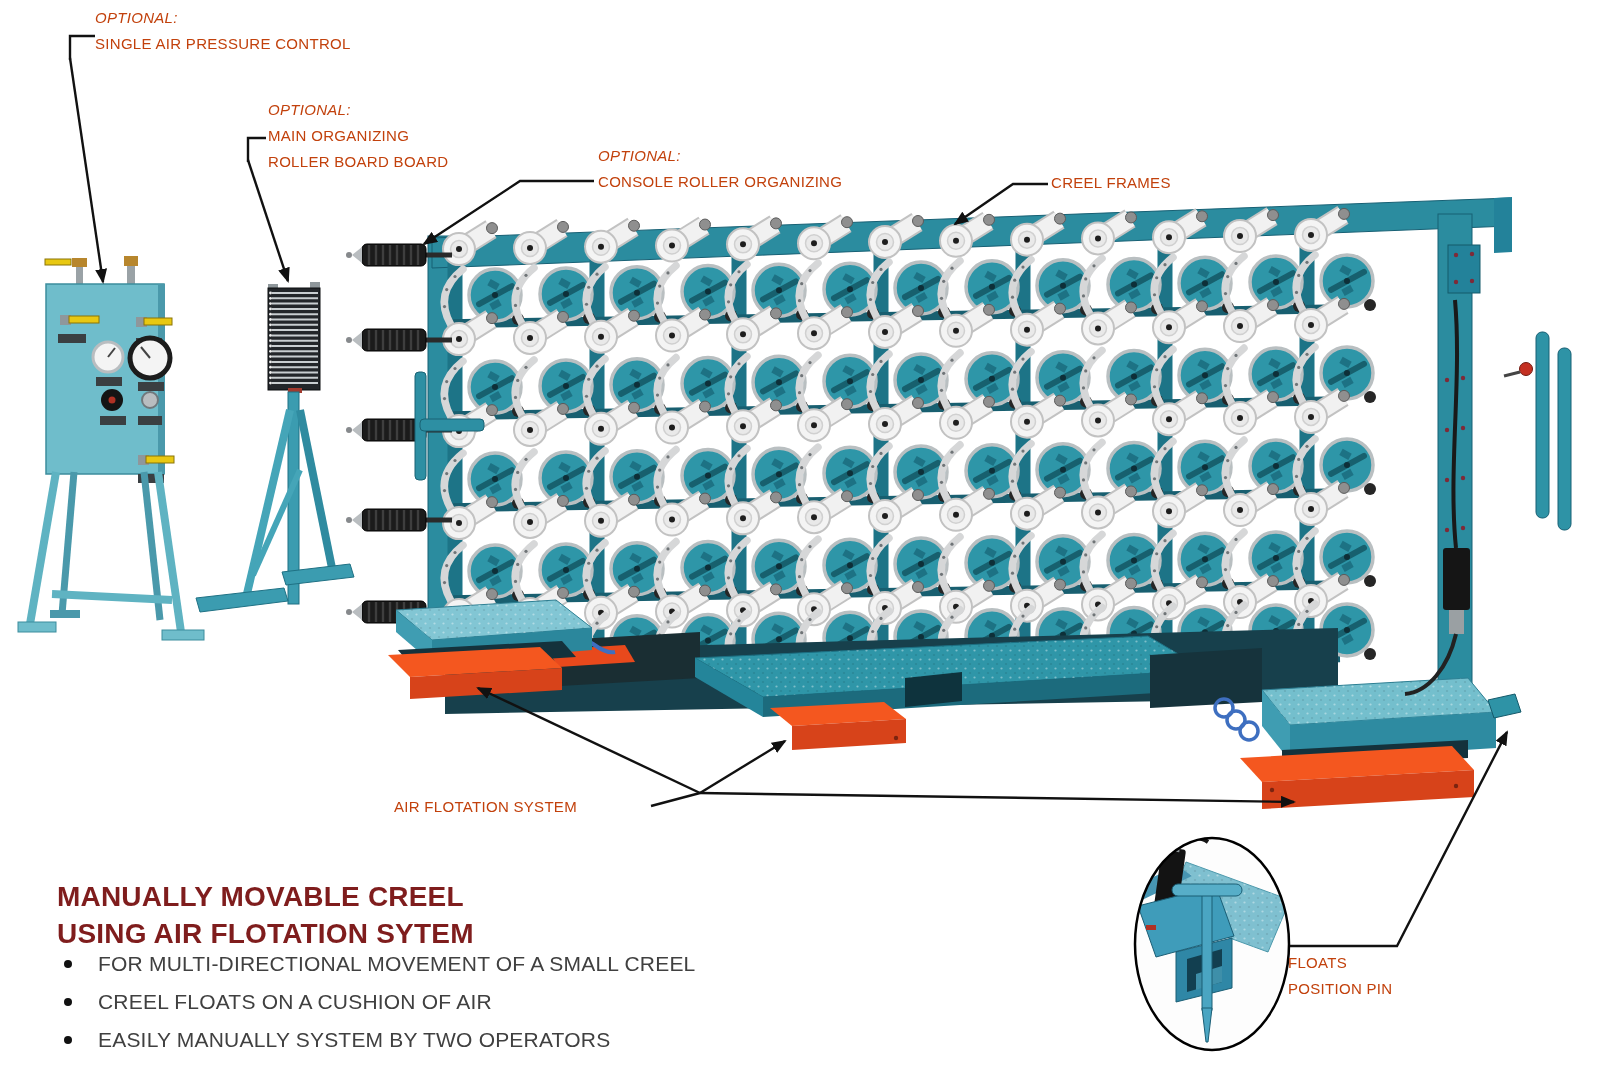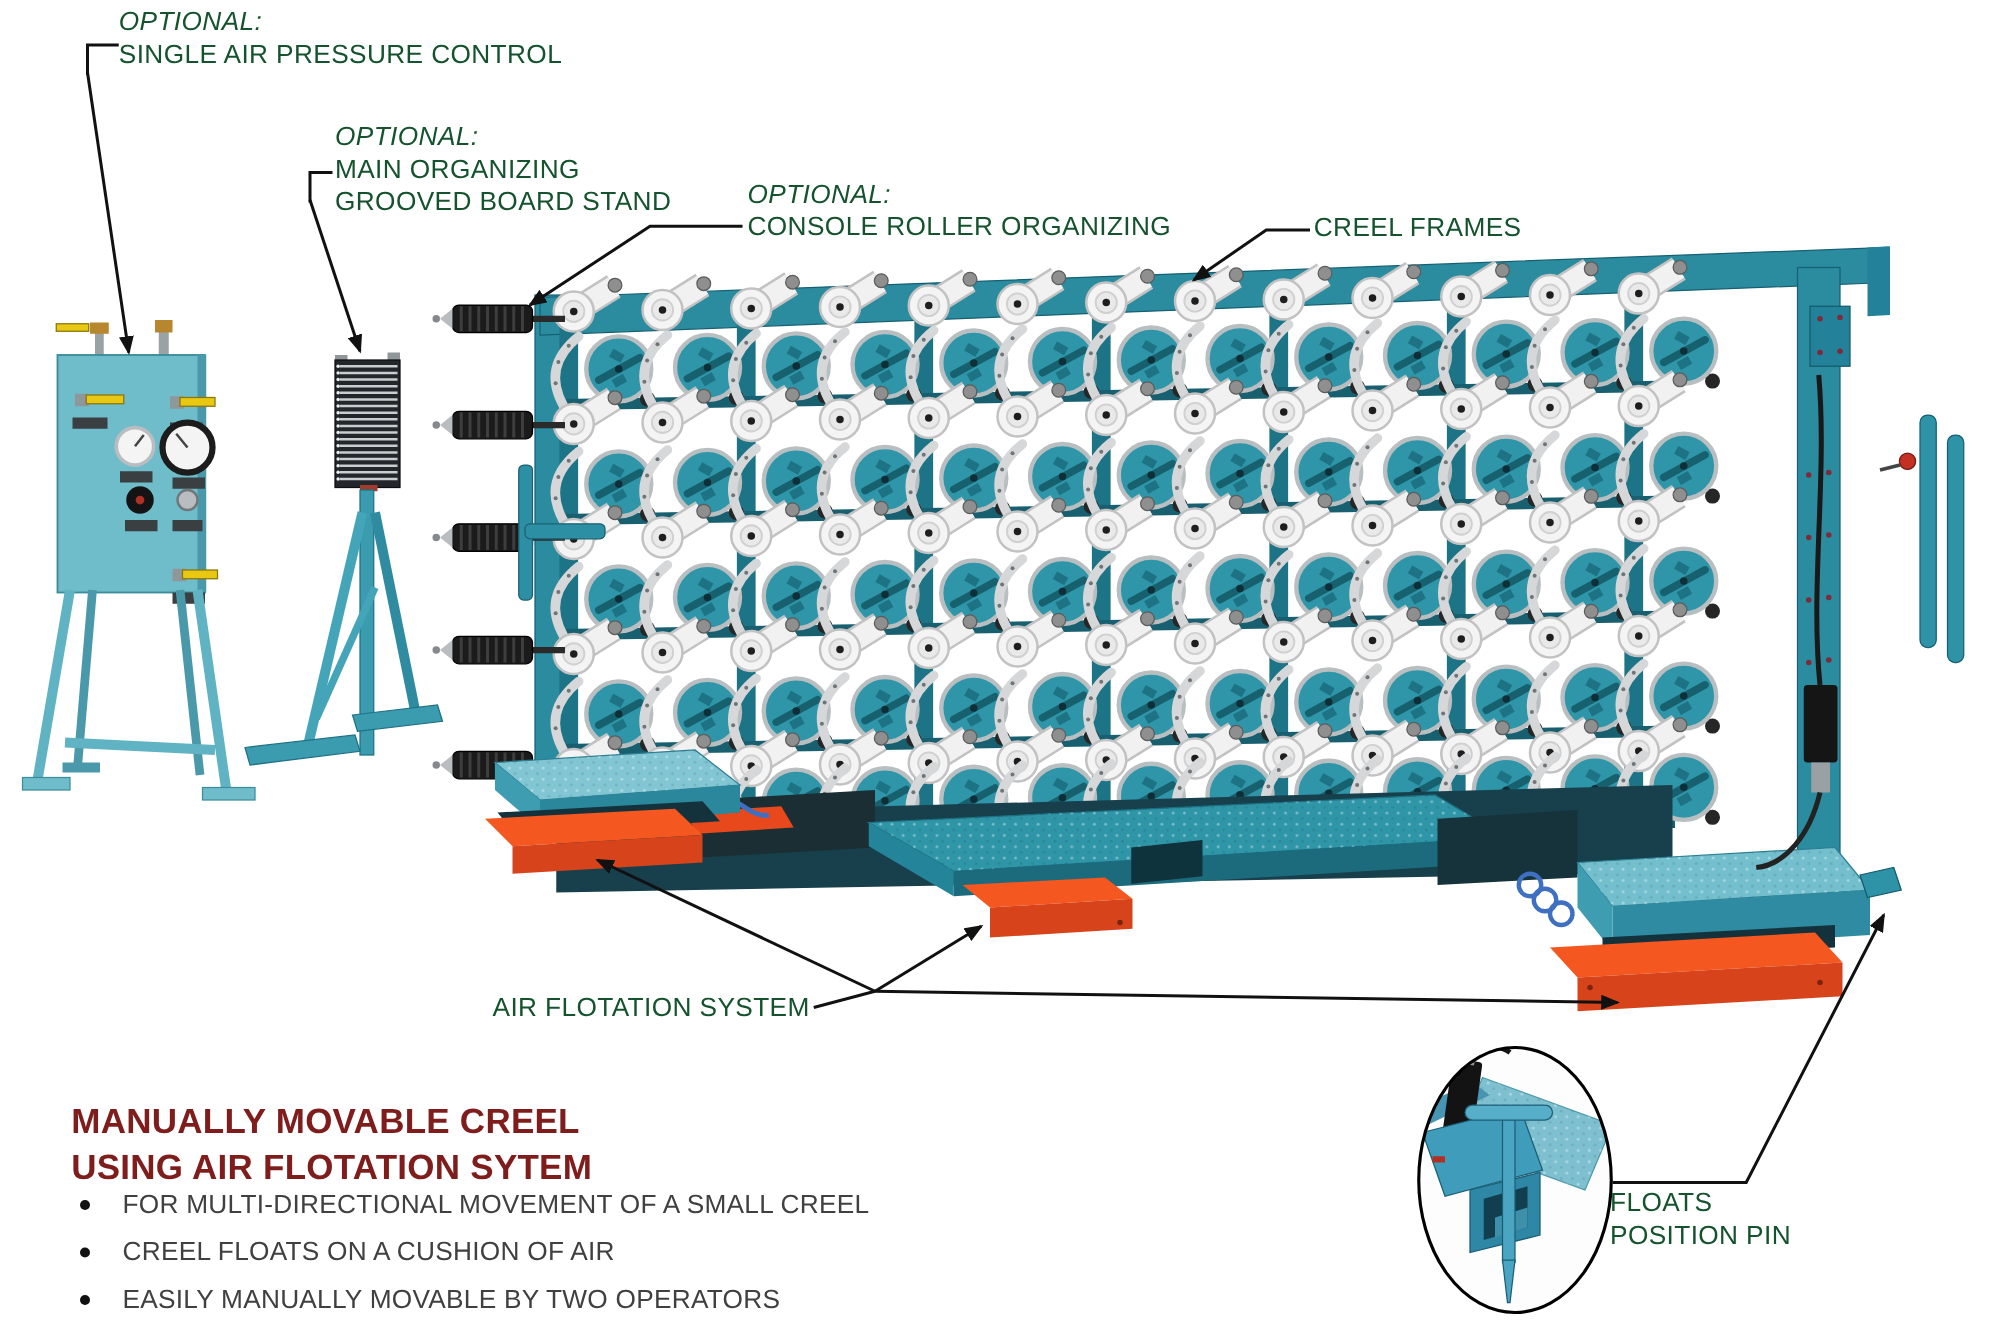--- a/index.html
+++ b/index.html
@@ -2,21 +2,21 @@
 <html><head>
 <meta charset="utf-8">
 <style>
   html,body{margin:0;padding:0}
   body{
     width:1600px;height:1066px;position:relative;overflow:hidden;
     background:#ffffff;color:#111;
     font-family:"Liberation Sans", sans-serif;
   }
   svg{position:absolute;left:0;top:0}
-  .callout{position:absolute;font-size:21px;line-height:26px;letter-spacing:.3px;white-space:nowrap;color:#14532d}
+  .callout{position:absolute;font-size:15px;line-height:26px;letter-spacing:.3px;white-space:nowrap;color:#c2410c}
   .callout .opt{font-style:italic}
   .heading{position:absolute;left:57px;top:878px;font-size:28px;font-weight:bold;line-height:37px;letter-spacing:.2px;color:#7f1d1d;white-space:nowrap}
   ul.features{position:absolute;left:57px;top:952px;margin:0;padding:0;list-style:none;font-size:21px;letter-spacing:.2px;color:#404040}
   ul.features li{position:relative;margin:0 0 15px 0;padding-left:41px;white-space:nowrap;line-height:23px}
   ul.features li::before{content:"";position:absolute;left:7px;top:8px;width:8px;height:8px;border-radius:50%;background:#111}
 </style>
 </head>
 <body>
 
 <svg id="art" width="1600" height="1066" viewBox="0 0 1600 1066">
@@ -1363,21 +1363,21 @@
 </svg>
 
 <div class="callout" style="left:95px;top:5px">
   <div class="opt">OPTIONAL:</div>
   <div>SINGLE AIR PRESSURE CONTROL</div>
 </div>
 
 <div class="callout" style="left:268px;top:97px">
   <div class="opt">OPTIONAL:</div>
   <div>MAIN ORGANIZING</div>
-  <div>GROOVED BOARD STAND</div>
+  <div>ROLLER BOARD BOARD</div>
 </div>
 
 <div class="callout" style="left:598px;top:143px">
   <div class="opt">OPTIONAL:</div>
   <div>CONSOLE ROLLER ORGANIZING</div>
 </div>
 
 <div class="callout" style="left:1051px;top:170px">
   <div>CREEL FRAMES</div>
 </div>
@@ -1392,14 +1392,14 @@
 </div>
 
 <div class="heading">
   <div>MANUALLY MOVABLE CREEL</div>
   <div>USING AIR FLOTATION SYTEM</div>
 </div>
 
 <ul class="features" id="feature-list">
     <li>FOR MULTI-DIRECTIONAL MOVEMENT OF A SMALL CREEL</li>
     <li>CREEL FLOATS ON A CUSHION OF AIR</li>
-    <li>EASILY MANUALLY MOVABLE BY TWO OPERATORS</li>
+    <li>EASILY MANUALLY SYSTEM BY TWO OPERATORS</li>
   </ul>
 
 </body></html>

